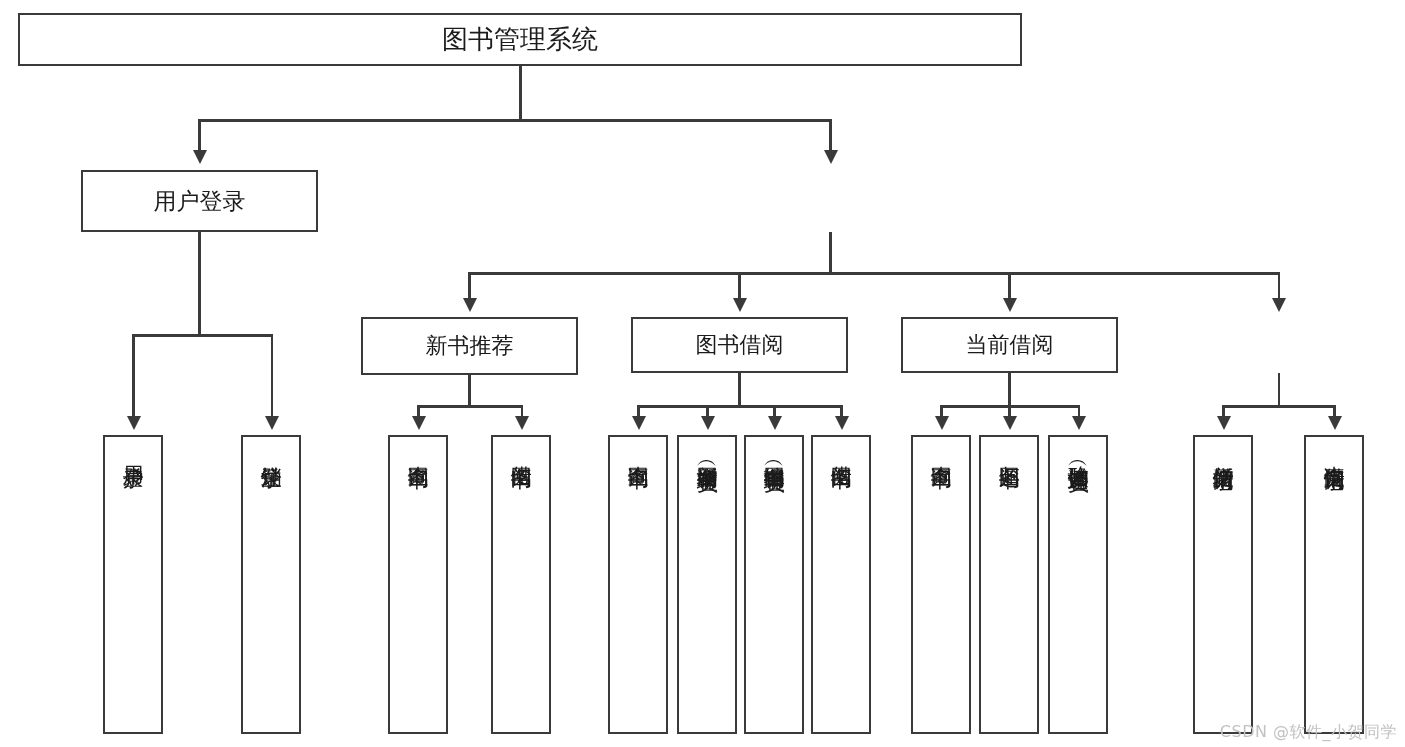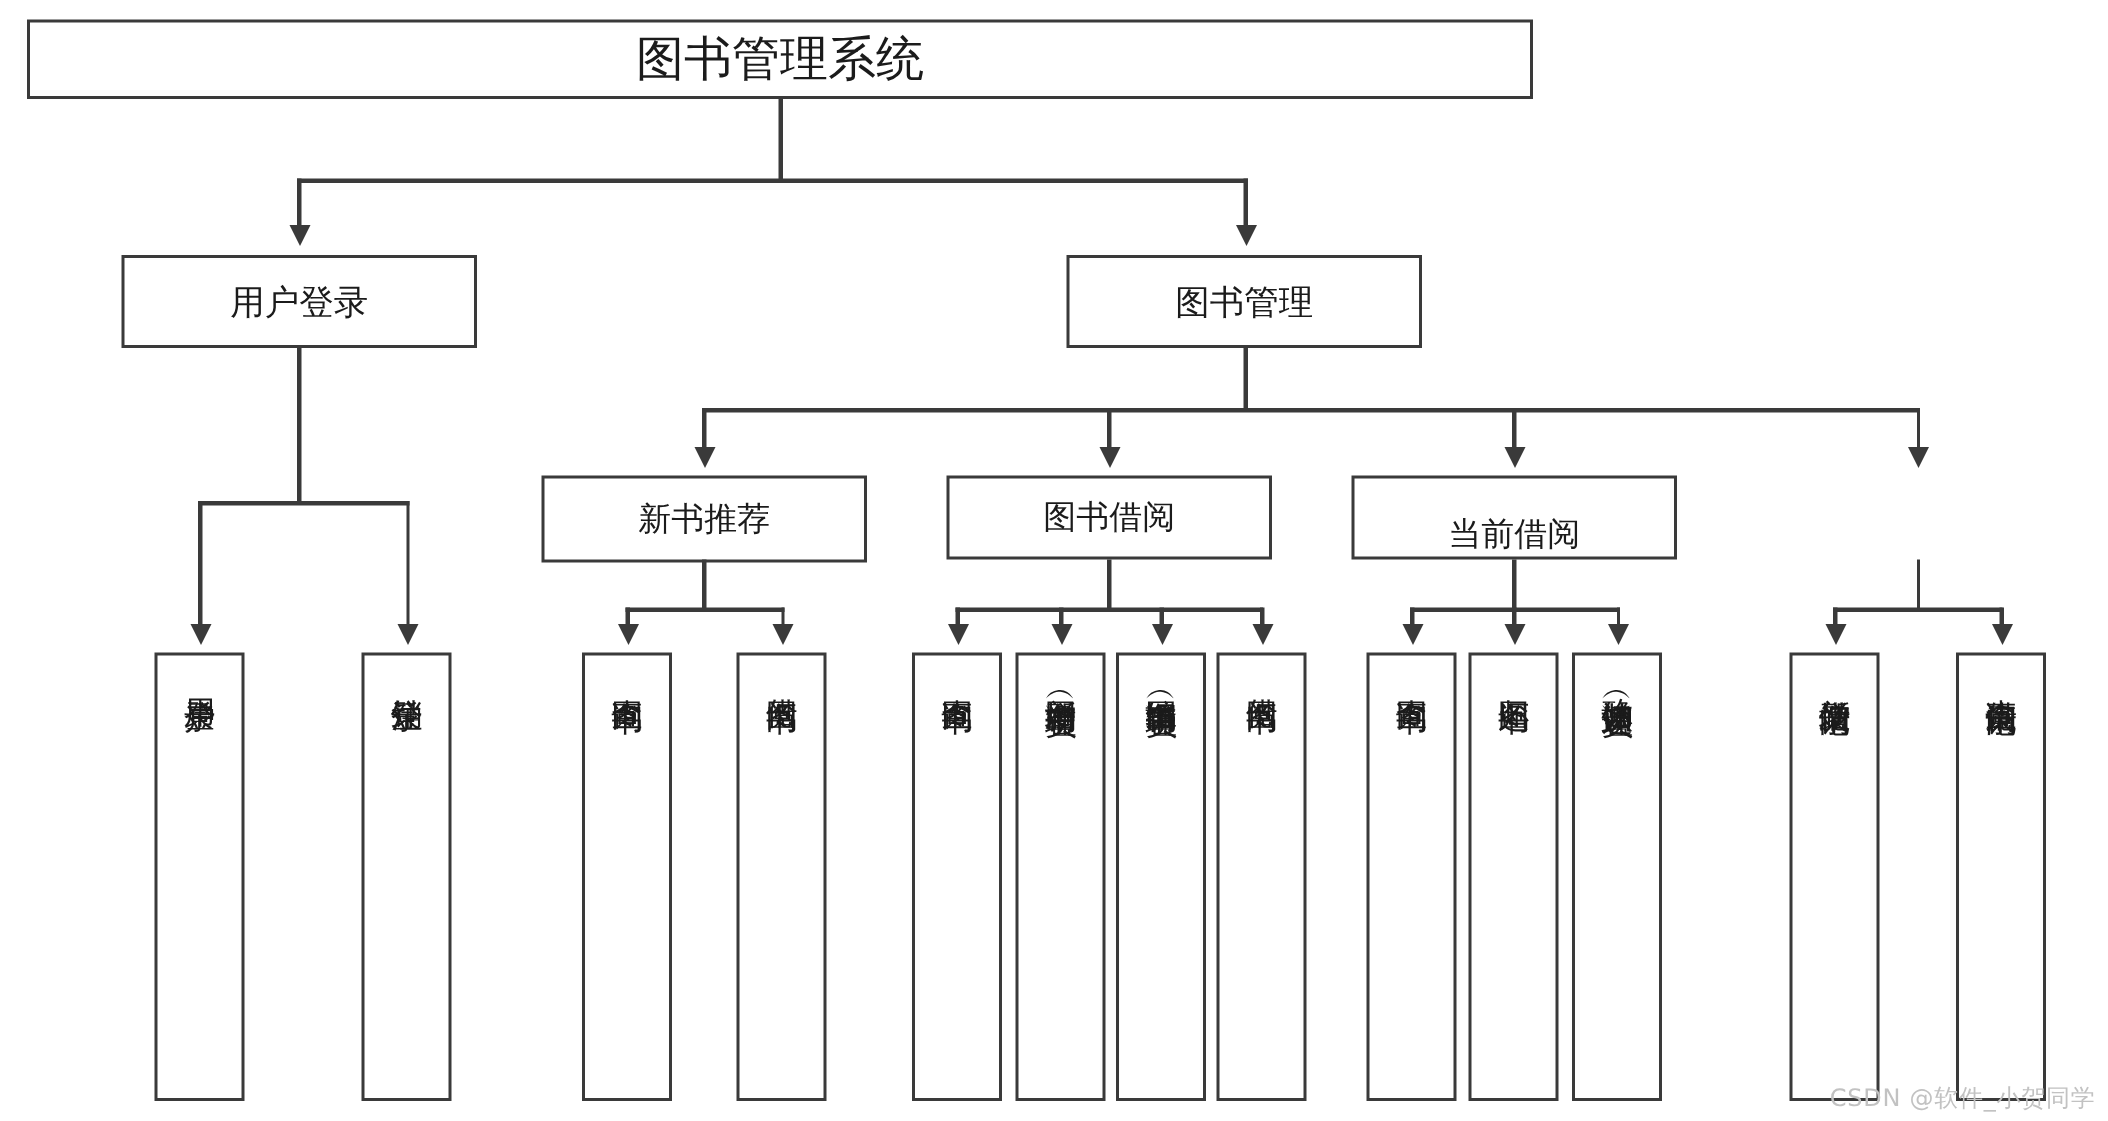--- a/index.html
+++ b/index.html
@@ -24,21 +24,21 @@
     box-sizing: border-box;
     border: 2.5px solid #3a3a3a;
     background: #ffffff;
     display: flex;
     align-items: center;
     justify-content: center;
     color: #1b1b1b;
     text-align: center;
   }
   .node.root {
-    font-size: 32px;
+    font-size: 26px;
   }
   .node.lvl2 {
     font-size: 23px;
   }
   .node.lvl3 {
     font-size: 22px;
   }
   .node.leaf {
     font-size: 21px;
     align-items: flex-start;
@@ -93,23 +93,20 @@
   <div class="conn hline" style="left:198px; top:119px; width:634px; height:2.5px;"></div>
 
   <div class="conn vline" style="left:198px; top:119px; width:2.5px; height:33px;"></div>
   <div class="arrow" style="left:192.5px; top:150px;"></div>
 
   <div class="conn vline" style="left:829px; top:119px; width:2.5px; height:33px;"></div>
   <div class="arrow" style="left:823.5px; top:150px;"></div>
 
   <div class="node lvl2" style="left:81px; top:170px; width:237px; height:62px;">
     <span>用户登录</span>
-  </div>
-  <div class="node lvl2" style="left:711px; top:170px; width:237px; height:62px;">
-    <span>图书管理</span>
   </div>
 
   <div class="conn vline" style="left:198px; top:232px; width:2.5px; height:103px;"></div>
   <div class="conn hline" style="left:132px; top:334px; width:141px; height:2.5px;"></div>
   <div class="conn vline" style="left:132px; top:334px; width:2.5px; height:84px;"></div>
   <div class="arrow" style="left:126.5px; top:416px;"></div>
   <div class="conn vline" style="left:270.5px; top:334px; width:2.5px; height:84px;"></div>
   <div class="arrow" style="left:265px; top:416px;"></div>
 
   <div class="conn vline" style="left:829px; top:232px; width:2.5px; height:41px;"></div>
@@ -122,21 +119,21 @@
   <div class="arrow" style="left:1002.5px; top:298px;"></div>
   <div class="conn vline" style="left:1277.5px; top:272px; width:2.5px; height:28px;"></div>
   <div class="arrow" style="left:1272px; top:298px;"></div>
 
   <div class="node lvl3" style="left:361px; top:317px; width:217px; height:58px;">
     <span>新书推荐</span>
   </div>
   <div class="node lvl3" style="left:631px; top:317px; width:217px; height:56px;text-align:center;">
     <span>图书借阅</span>
   </div>
-  <div class="node lvl3" style="left:901px; top:317px; width:217px; height:56px;align-items:flex-end;">
+  <div class="node lvl3" style="left:901px; top:317px; width:217px; height:56px;">
     <span>当前借阅</span>
   </div>
 
   <div class="conn vline" style="left:468px; top:373px; width:2.5px; height:34px;"></div>
   <div class="conn hline" style="left:417px; top:405px; width:106px; height:2.5px;"></div>
   <div class="conn vline" style="left:417px; top:405px; width:2.5px; height:13px;"></div>
   <div class="arrow" style="left:411.5px; top:416px;"></div>
   <div class="conn vline" style="left:520.5px; top:405px; width:2.5px; height:13px;"></div>
   <div class="arrow" style="left:515px; top:416px;"></div>
 

